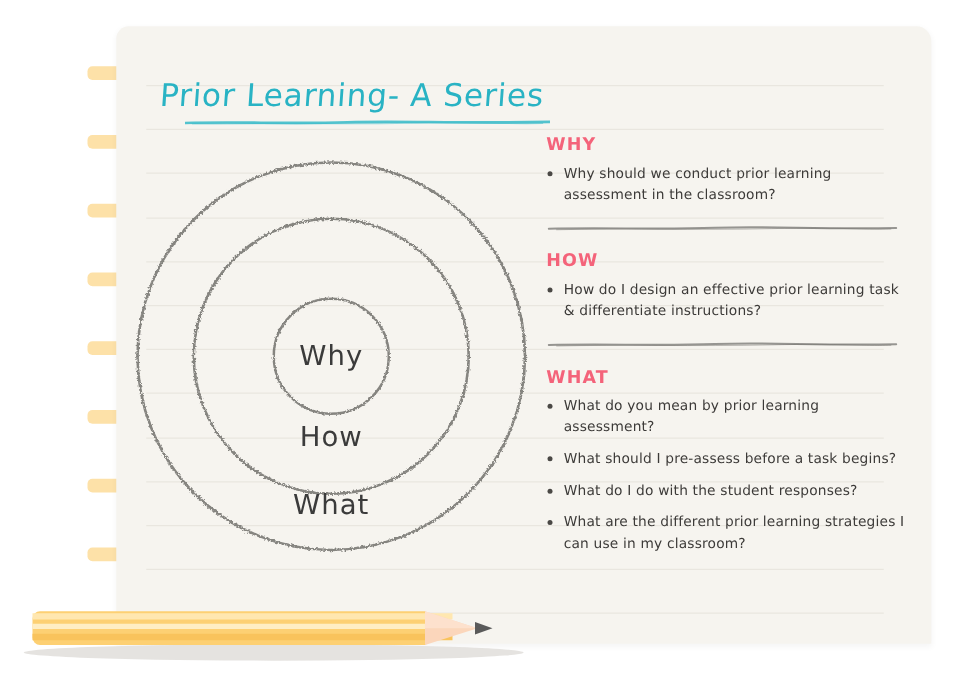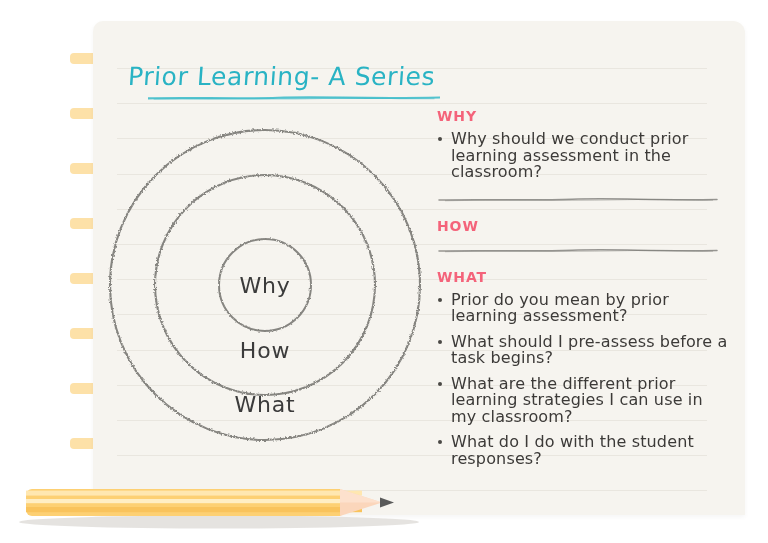--- a/index.html
+++ b/index.html
@@ -123,21 +123,21 @@
     letter-spacing: 0.9px;
     color: #f4637a;
     margin-bottom: 7px;
   }
   .bullets { list-style: none; }
   .bullet {
     position: relative;
     padding-left: 14px;
     margin-bottom: 9px;
     font-family: "DejaVu Sans", sans-serif;
-    font-size: 16px;
+    font-size: 11px;
     line-height: 16.5px;
     color: #3c3a38;
     letter-spacing: 0.15px;
   }
   .bullet::before {
     content: "";
     position: absolute;
     left: 1px;
     top: 6px;
     width: 4px;
@@ -227,31 +227,33 @@
     <div class="ring-label lbl-what">What</div>
   </div>
 
   <div class="content-col" id="contentCol">
       <div class="section"><div class="section-head">WHY</div><ul class="bullets">
           <li class="bullet">Why should we conduct prior learning assessment in the classroom?</li>
         </ul><svg class="divider" viewBox="0 0 282 5" preserveAspectRatio="none">
           <path d="M2 3 C 45 1.8, 90 3.8, 135 2.2 S 215 3.6, 280 2.4" stroke="#6e6c69" stroke-width="1.5" fill="none" opacity="0.7" stroke-linecap="round"></path>
           <path d="M8 3.8 C 60 2.6, 120 4.2, 180 2.9 S 250 4.0, 276 3.2" stroke="#6e6c69" stroke-width="0.8" fill="none" opacity="0.45"></path>
         </svg></div>
-      <div class="section"><div class="section-head">HOW</div><svg class="divider" viewBox="0 0 282 5" preserveAspectRatio="none">
+      <div class="section"><div class="section-head">HOW</div><ul class="bullets">
+          <li class="bullet">How do I design an effective prior learning task &amp; differentiate instructions?</li>
+        </ul><svg class="divider" viewBox="0 0 282 5" preserveAspectRatio="none">
           <path d="M2 3 C 45 1.8, 90 3.8, 135 2.2 S 215 3.6, 280 2.4" stroke="#6e6c69" stroke-width="1.5" fill="none" opacity="0.7" stroke-linecap="round"></path>
           <path d="M8 3.8 C 60 2.6, 120 4.2, 180 2.9 S 250 4.0, 276 3.2" stroke="#6e6c69" stroke-width="0.8" fill="none" opacity="0.45"></path>
         </svg></div>
       <div class="section" style="margin-top: 0px;">
         <div class="section-head">WHAT</div>
         <ul class="bullets">
-          <li class="bullet">Prior do you mean by prior learning assessment?</li>
+          <li class="bullet">What do you mean by prior learning assessment?</li>
           <li class="bullet">What should I pre-assess before a task begins?</li>
+          <li class="bullet">What do I do with the student responses?</li>
           <li class="bullet">What are the different prior learning strategies I can use in my classroom?</li>
-          <li class="bullet">What do I do with the student responses?</li>
         </ul>
       </div>
     </div>
 
   <svg class="pencil" viewBox="0 0 405 55">
     <ellipse cx="205" cy="44" rx="200" ry="6.5" fill="#e2e0dd" opacity="0.9"></ellipse>
     <path d="M18 11 h308 l0 0 22 13.5 -22 13.5 H18 a6 6 0 0 1 -6 -6 V17 a6 6 0 0 1 6 -6 z" fill="#fdd073"></path>
     <rect x="12" y="12.6" width="336" height="5" fill="#ffe7b0"></rect>
     <rect x="12" y="21" width="336" height="4.2" fill="#ffeec4"></rect>
     <rect x="12" y="29" width="336" height="5.2" fill="#f9c35c"></rect>

